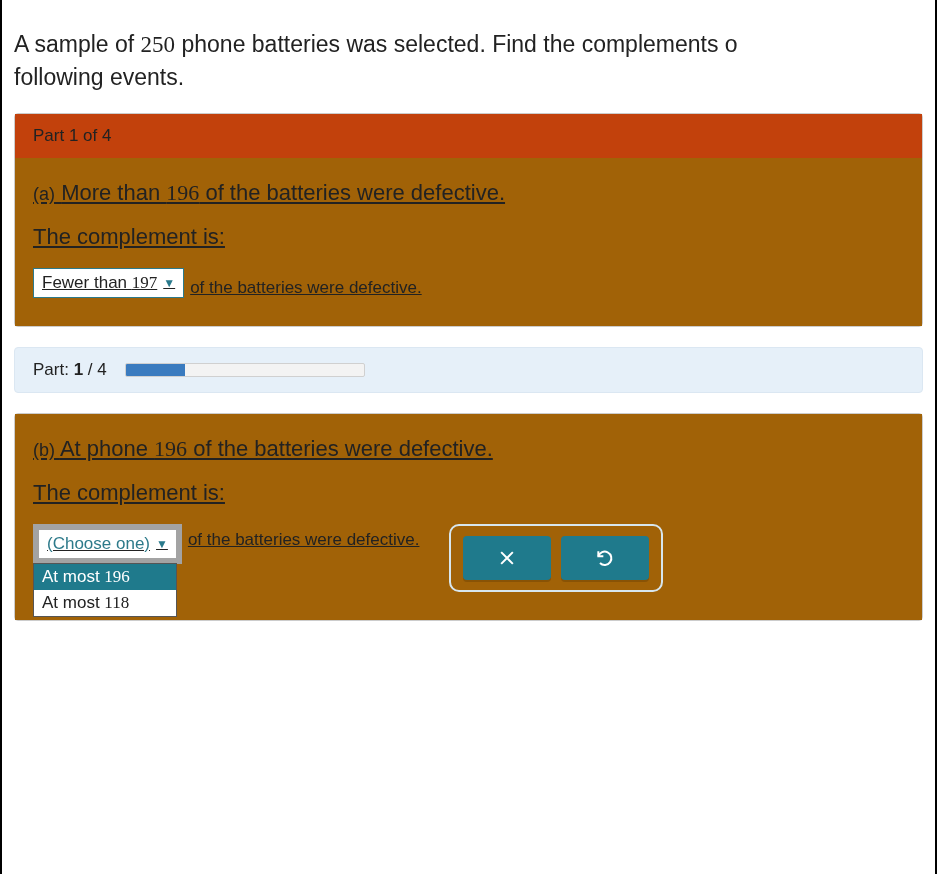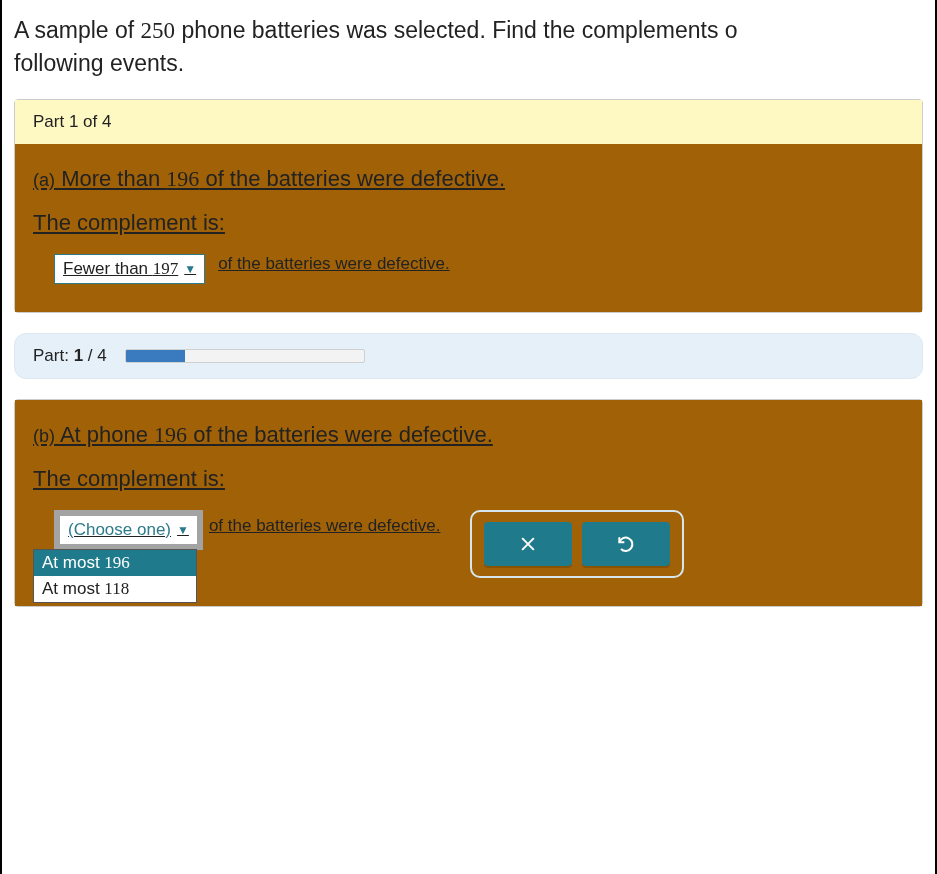--- a/index.html
+++ b/index.html
@@ -7,52 +7,51 @@
     font-family: Verdana, Geneva, sans-serif;
     background: #fff;
     color: #222;
     width: 937px;
     height: 874px;
     border-right: 2px solid #000;
     border-left: 2px solid #000;
   }
   .prompt {
     font-size: 23px;
-    padding: 14px 12px 20px 12px;
+    padding: 28px 12px 20px 12px;
     line-height: 1.4;
   }
   .prompt .mono { font-family: "Times New Roman", serif; }
   .part-card {
     margin: 0 12px 20px 12px;
     border: 1px solid #ccc;
     border-radius: 4px;
     overflow: visible;
     position: relative;
   }
   .part-header {
-    background: #fef9c3;
+    background: #c2410c;
     font-size: 17px;
     padding: 12px 18px;
   }
   .part-body {
     padding: 22px 18px 28px 18px;
     background: #a16207;
     text-decoration: underline;
   }
   .stmt {
     font-size: 22px;
     margin-bottom: 18px;
   }
   .stmt .lbl { font-size: 18px; }
   .stmt .num { font-family: "Times New Roman", serif; }
   .answer-row {
     display: flex;
-    align-items: flex-start;
-    gap: 13px;
-    margin-left: 21px;
+    align-items: flex-end;
+    gap: 6px;
   }
   .dropdown {
     border: 1px solid #2d7a8a;
     padding: 4px 8px;
     display: inline-flex;
     align-items: center;
     gap: 6px;
     font-size: 17px;
     cursor: pointer;
     background: #fff;
@@ -68,21 +67,21 @@
     font-size: 12px;
   }
   .after-text { font-size: 17px; }
   .progress-strip {
     background: #e6f0f9;
     margin: 0 12px 20px 12px;
     padding: 12px 18px;
     display: flex;
     align-items: center;
     gap: 18px;
-    border-radius: 12px;
+    border-radius: 4px;
     border: 1px solid #dbe7f2;
   }
   .progress-label { font-size: 17px; }
   .progress-label b { font-weight: bold; }
   .progress-track {
     width: 240px;
     height: 14px;
     background: #f3f3f3;
     border: 1px solid #d0d0d0;
     position: relative;
@@ -93,21 +92,21 @@
     height: 100%;
     width: 25%;
     border-radius: 1px 0 0 1px;
   }
   .options-popup {
     position: absolute;
     border: 1px solid #555;
     background: #fff;
     margin-top: -1px;
     font-size: 17px;
-    width: 164px;
+    width: 144px;
   }
   .options-popup .opt {
     padding: 3px 8px;
     cursor: pointer;
   }
   .options-popup .opt.sel {
     background: #1f7a8c;
     color: #fff;
   }
   .options-popup .opt .num { font-family: "Times New Roman", serif; }

